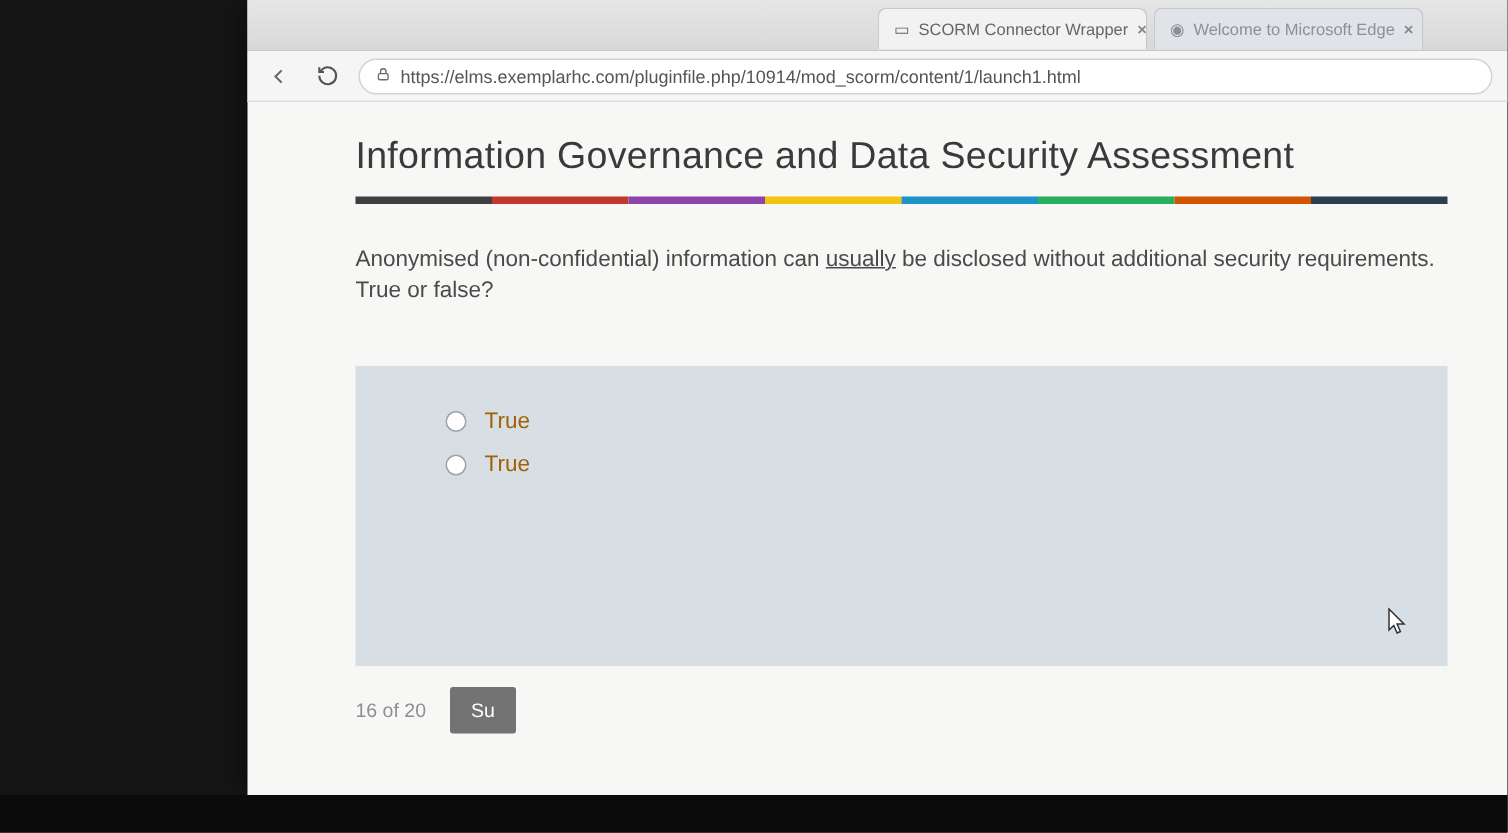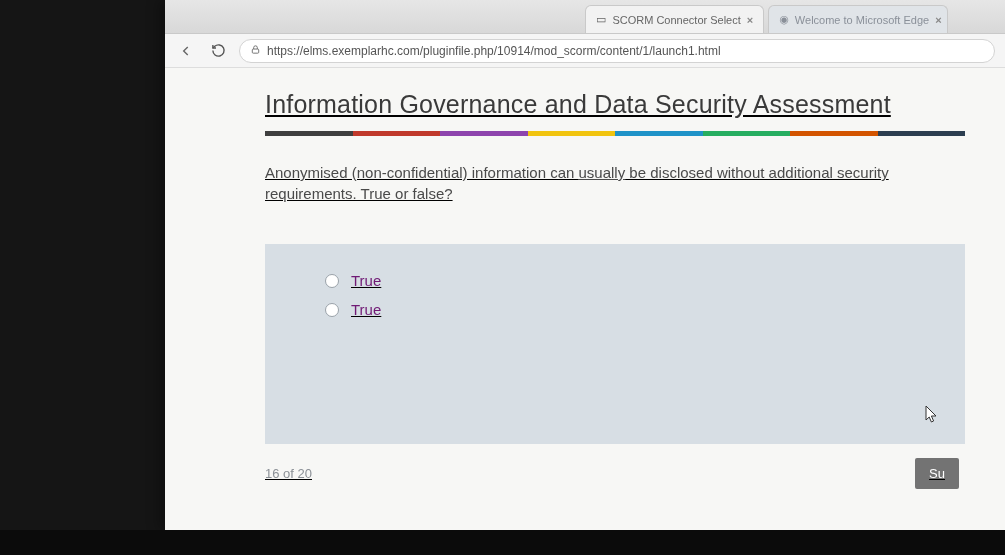--- a/index.html
+++ b/index.html
@@ -35,42 +35,42 @@
     padding: 0 10px; background: #f5f5f5; border-bottom: 1px solid #ddd;
   }
   .nav-btn { width: 22px; height: 22px; display: flex; align-items: center; justify-content: center; color: #666; border-radius: 50%; }
   .urlbox {
     flex: 1; height: 24px; background: #fff; border: 1px solid #d3d3d3;
     border-radius: 12px; display: flex; align-items: center; gap: 6px;
     padding: 0 10px; font-size: 12px; color: #555;
   }
   .lock { color: #6b6b6b; font-size: 11px; }
   
-  .page { padding: 22px 40px 0 100px; text-decoration: underline; }
+  .page { padding: 22px 40px 0 72px; }
   .page-title {
     font-size: 25px; font-weight: 400; color: #3a3a3a; letter-spacing: .2px;
     margin-bottom: 12px;
   }
   .rainbow {
     height: 5px; width: 100%; display: flex; margin-bottom: 26px;
   }
   .rainbow span { flex: 1; }
   .question { color: #4a4a4a; font-size: 15px; line-height: 1.4; max-width: 720px; }
   .question .underline { text-decoration: underline; }
   .instruction { color: #8a8f94; font-size: 14px; margin-top: 4px; }
   .answer-panel {
     margin-top: 40px; background: #d7dee4; padding: 28px 60px 110px;
     min-height: 200px;
   }
-  .option { display: flex; align-items: center; gap: 12px; color: #701a75; font-size: 15px; margin-bottom: 12px; cursor: pointer; }
+  .option { display: flex; align-items: center; gap: 12px; color: #a16207; font-size: 15px; margin-bottom: 12px; cursor: pointer; }
   .radio {
     width: 14px; height: 14px; border: 1.5px solid #9aa2a9; border-radius: 50%; background: #fff;
   }
   .footer {
-    display: flex; justify-content: space-between; align-items: center; 
+    display: flex; justify-content: flex-start; align-items: center; gap: 16px;
     padding: 14px 6px 0 0; font-size: 13px; color: #8b9096;
   }
   .submit-btn {
     background: #737373; color: #fff; padding: 8px 14px;
     border-radius: 2px; font-size: 13px; cursor: pointer;
     min-width: 30px; text-align: center;
   }
   
   .cursor { position: absolute; left: 760px; top: 405px; font-size: 16px; color: #333; pointer-events: none; }
   
@@ -78,21 +78,21 @@
 </style>
 </head>
 <body>
 
 <div class="screen">
   <div class="browser-viewport">
 
     <div class="tabs">
       <div class="tab">
         <span>▭</span>
-        <span>SCORM Connector Select</span>
+        <span>SCORM Connector Wrapper</span>
         <span class="close">×</span>
       </div>
       <div class="tab inactive">
         <span>◉</span>
         <span>Welcome to Microsoft Edge</span>
         <span class="close">×</span>
       </div>
     </div>
 
     <div class="toolbar">

